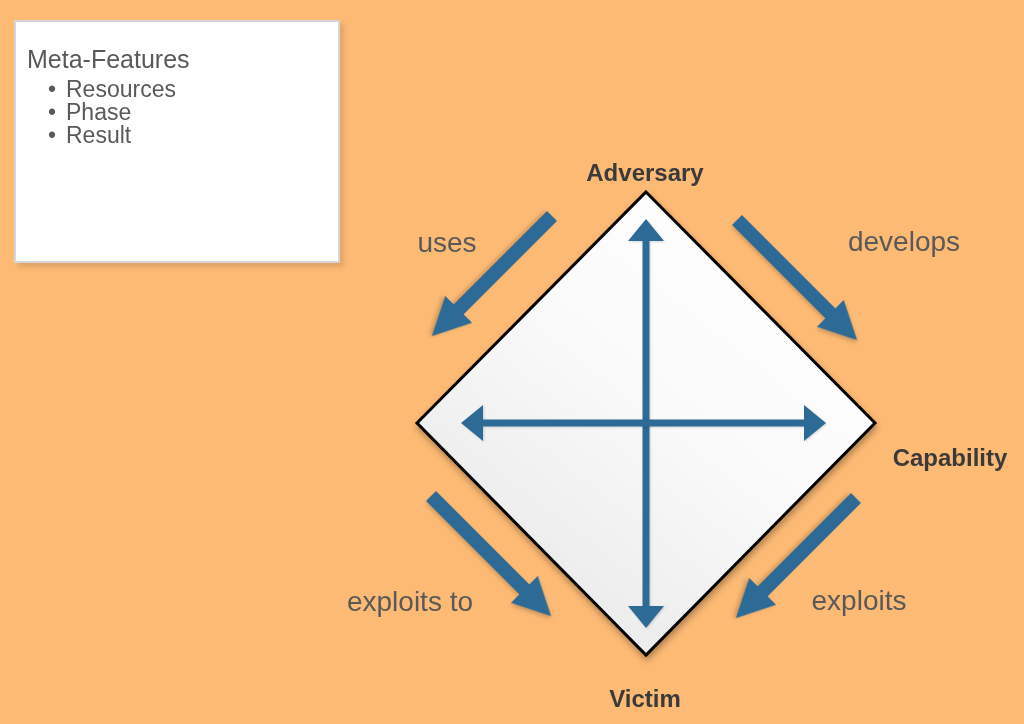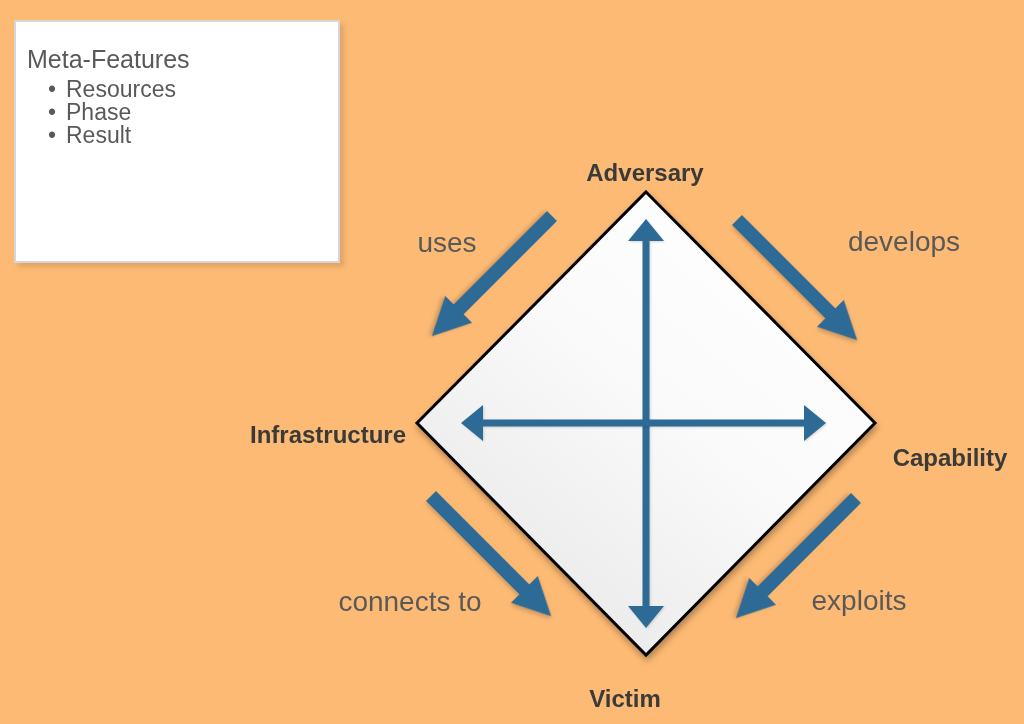--- a/index.html
+++ b/index.html
@@ -87,21 +87,21 @@
     font-size: 24px;
     font-weight: bold;
     color: var(--vertex-label-dark, #3a3a3a);
     margin-top: 12px;
   }
   .edge-label {
     font-size: 28px;
     color: var(--edge-label-gray, #595959);
   }
   .lbl-adversary      { left: 645px; top: 161px; }
-  .lbl-victim         { left: 625px; top: 687px; text-align: center; }
+  .lbl-victim         { left: 645px; top: 687px; text-align: center; }
   .lbl-infrastructure { left: 328px; top: 423px; }
   .lbl-capability     { left: 950px; top: 446px; }
   .lbl-uses           { left: 447px; top: 243px; }
   .lbl-develops       { left: 863px; top: 242px; margin-left: 41px; }
   .lbl-connects-to    { left: 410px; top: 602px; }
   .lbl-exploits       { left: 859px; top: 601px; }
 </style>
 </head>
 <body>
 
@@ -134,20 +134,19 @@
 
     <use href="#blockArrow" class="edge-arrow" transform="translate(552,216) rotate(135)"></use>
     <use href="#blockArrow" class="edge-arrow" transform="translate(737,220) rotate(45)"></use>
     <use href="#blockArrow" class="edge-arrow" transform="translate(431,496) rotate(45)"></use>
     <use href="#blockArrow" class="edge-arrow" transform="translate(856,498) rotate(135)"></use>
   </svg>
 
   <div class="label vertex-label lbl-adversary">Adversary</div>
   <div class="label vertex-label lbl-capability">Capability</div>
   <div class="label vertex-label lbl-victim">Victim</div>
-  <div class="label vertex-label lbl-infrastructure">Infrastructure</div>
 
   <div class="label edge-label lbl-uses">uses</div>
   <div class="label edge-label lbl-develops">develops</div>
-  <div class="label edge-label lbl-connects-to">connects to</div>
+  <div class="label edge-label lbl-connects-to">exploits to</div>
   <div class="label edge-label lbl-exploits">exploits</div>
 
 </div>
 
 </body></html>

